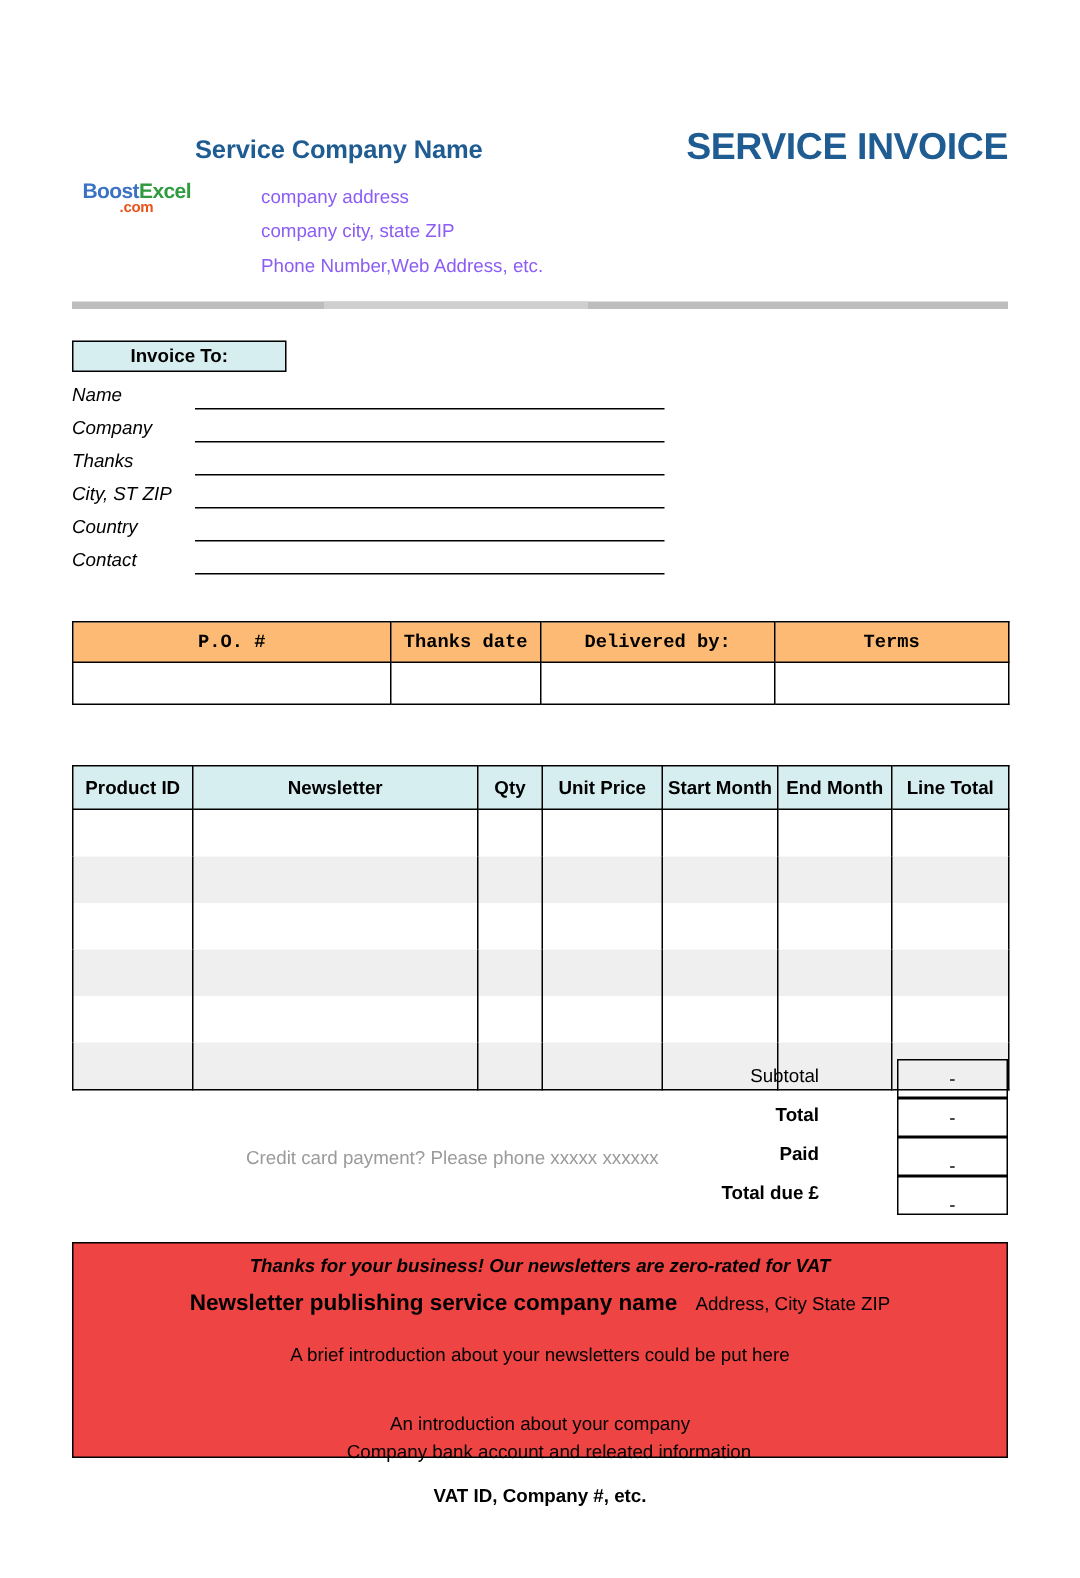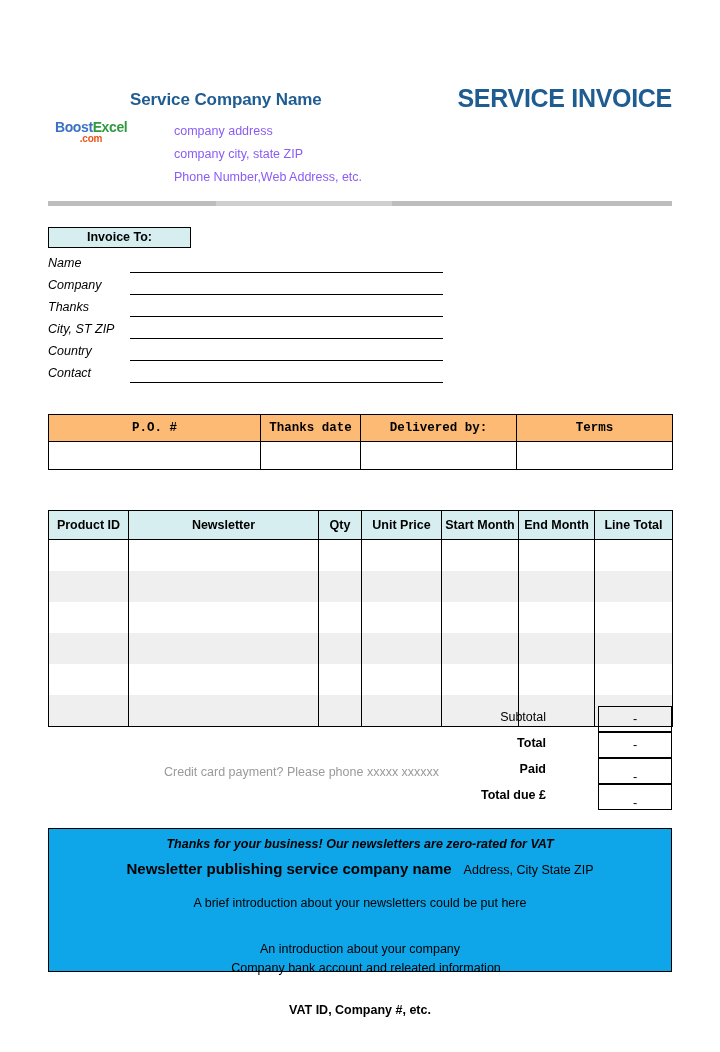--- a/index.html
+++ b/index.html
@@ -244,21 +244,21 @@
   }
 
   
   .footer {
     position: absolute;
     left: 48px;
     top: 828px;
     width: 624px;
     height: 144px;
     box-sizing: border-box;
-    background: #0ea5e9;
+    background: #ef4444;
     border: 1px solid #000;
     text-align: center;
   }
   .f-thanks {
     margin-top: 8px;
     font-size: 12.5px;
     font-style: italic;
     font-weight: bold;
   }
   .f-name-row {
@@ -272,21 +272,21 @@
   .f-addr {
     font-size: 12.5px;
     margin-left: 12px;
   }
   .f-intro {
     margin-top: 19px;
     font-size: 12.5px;
   }
   .f-about { margin-top: 32px; font-size: 12.5px; }
   .f-bank  { margin-top: 5px;  font-size: 12.5px; padding-left: 12px; }
-  .f-vat   { margin-top: 28px; font-size: 12.5px; font-weight: bold; }
+  .f-vat   { margin-top: 15px; font-size: 12.5px; font-weight: bold; }
 </style>
 </head>
 <body>
 
 <div id="page">
 
   <div class="header">
 
     <div class="company-name">Service Company Name</div>
 

